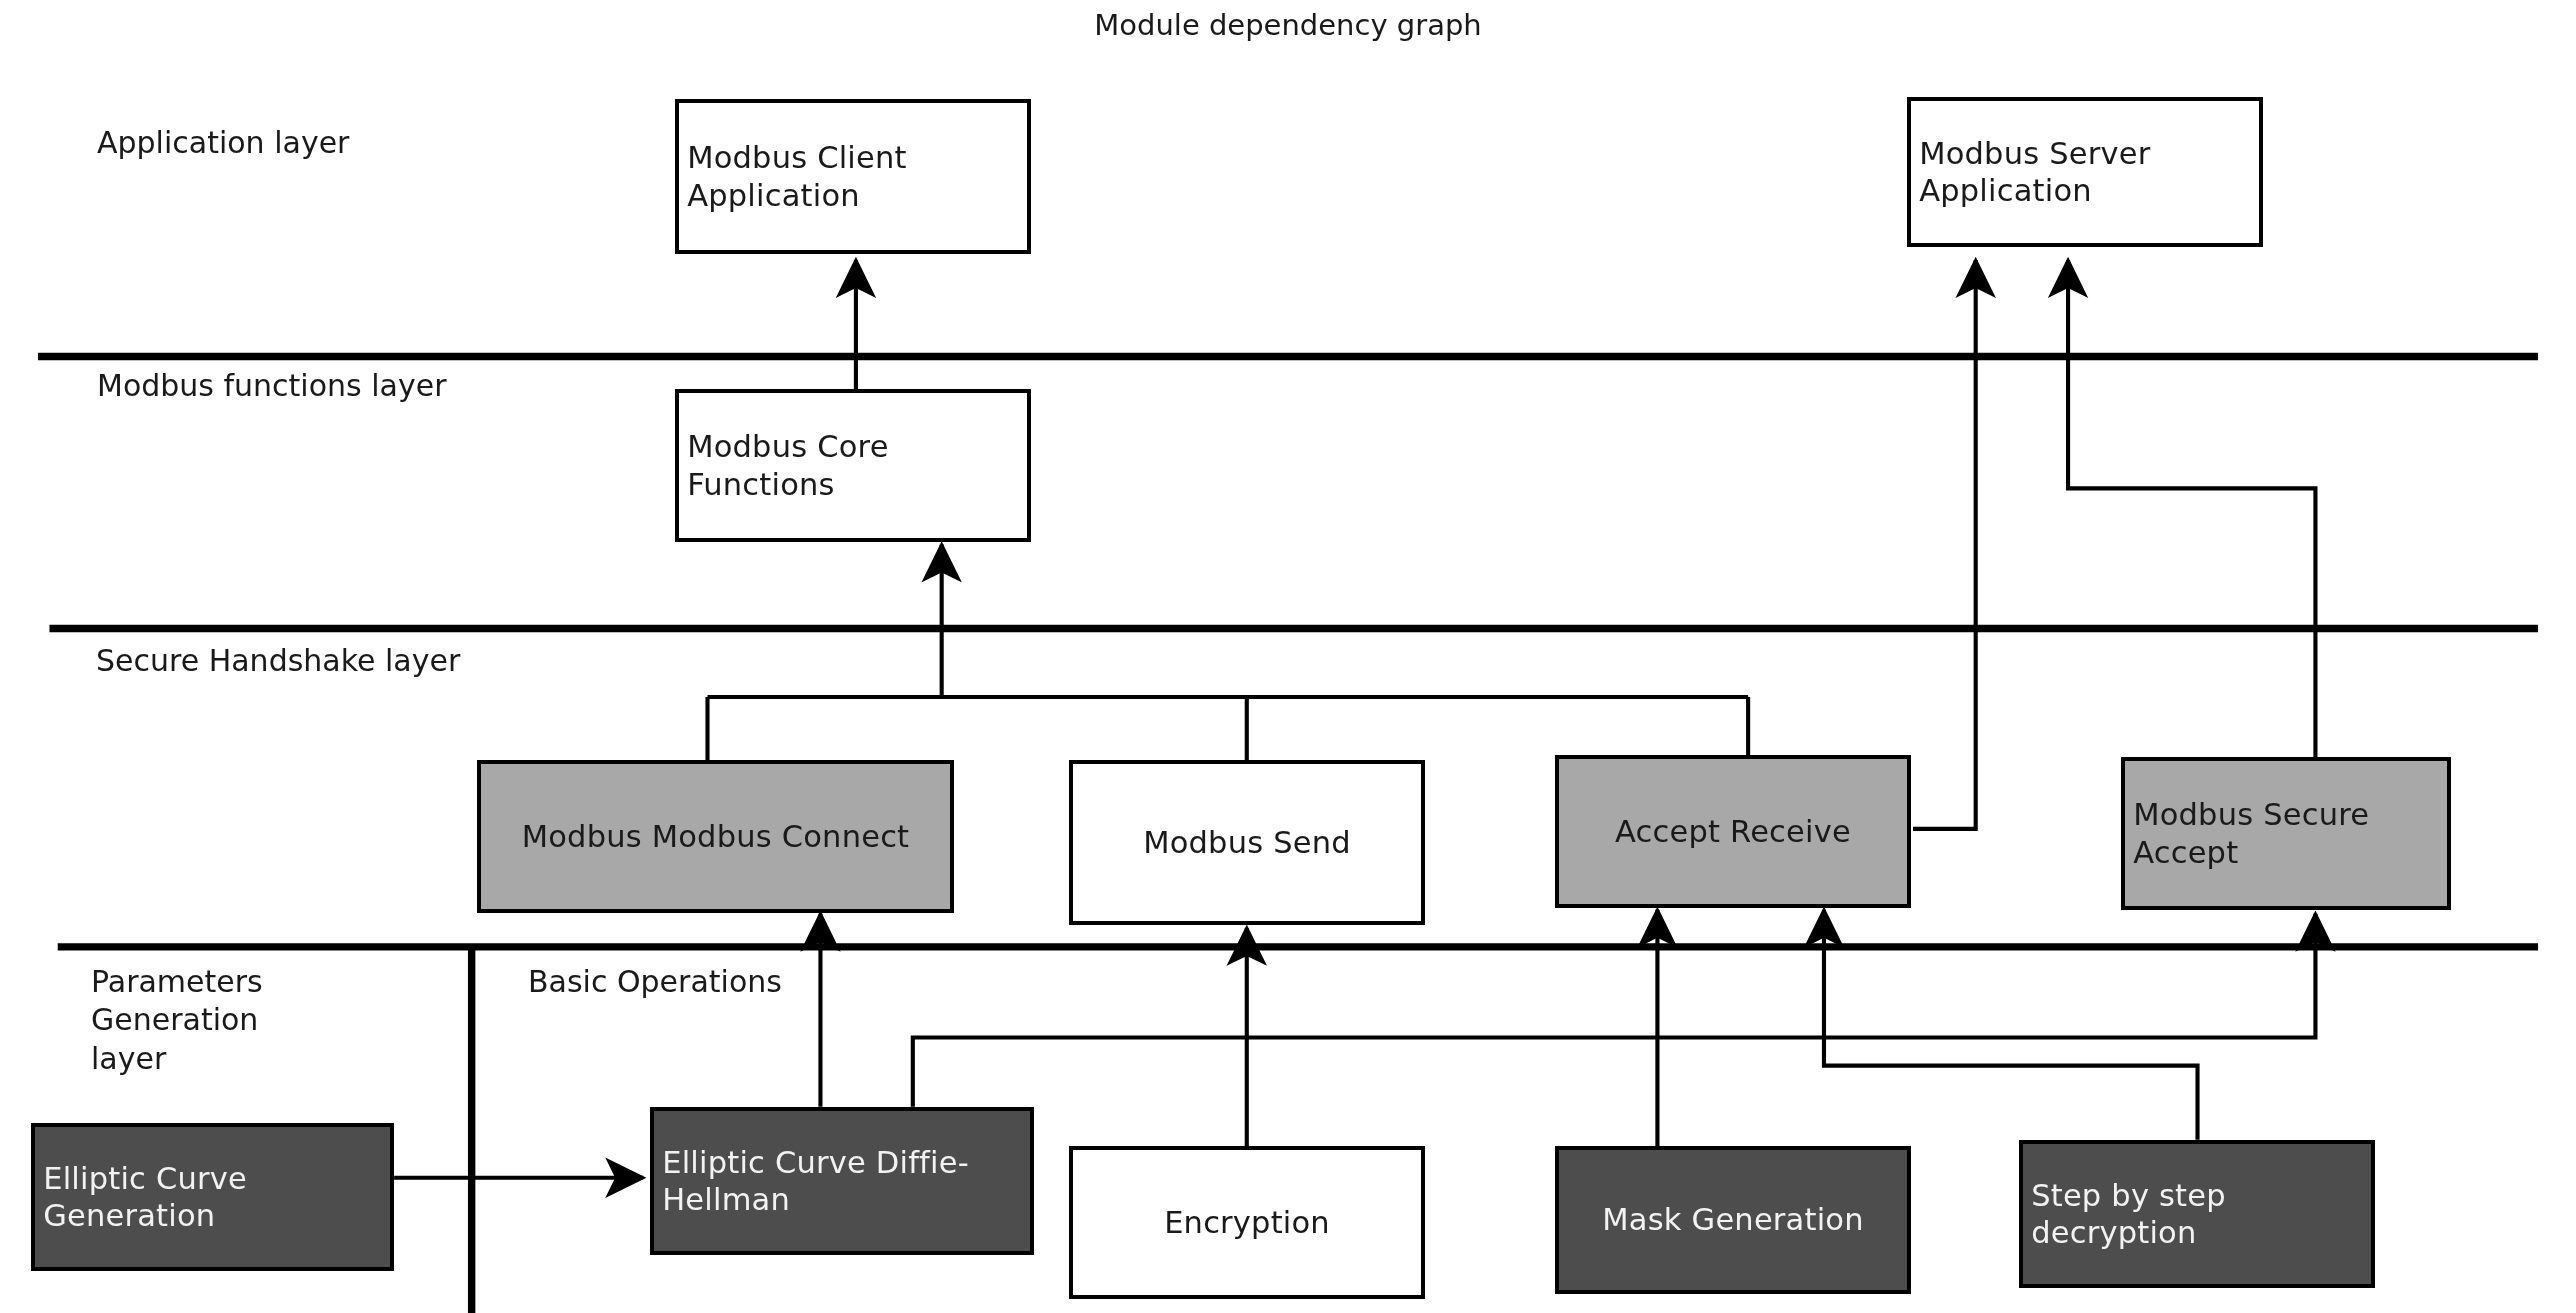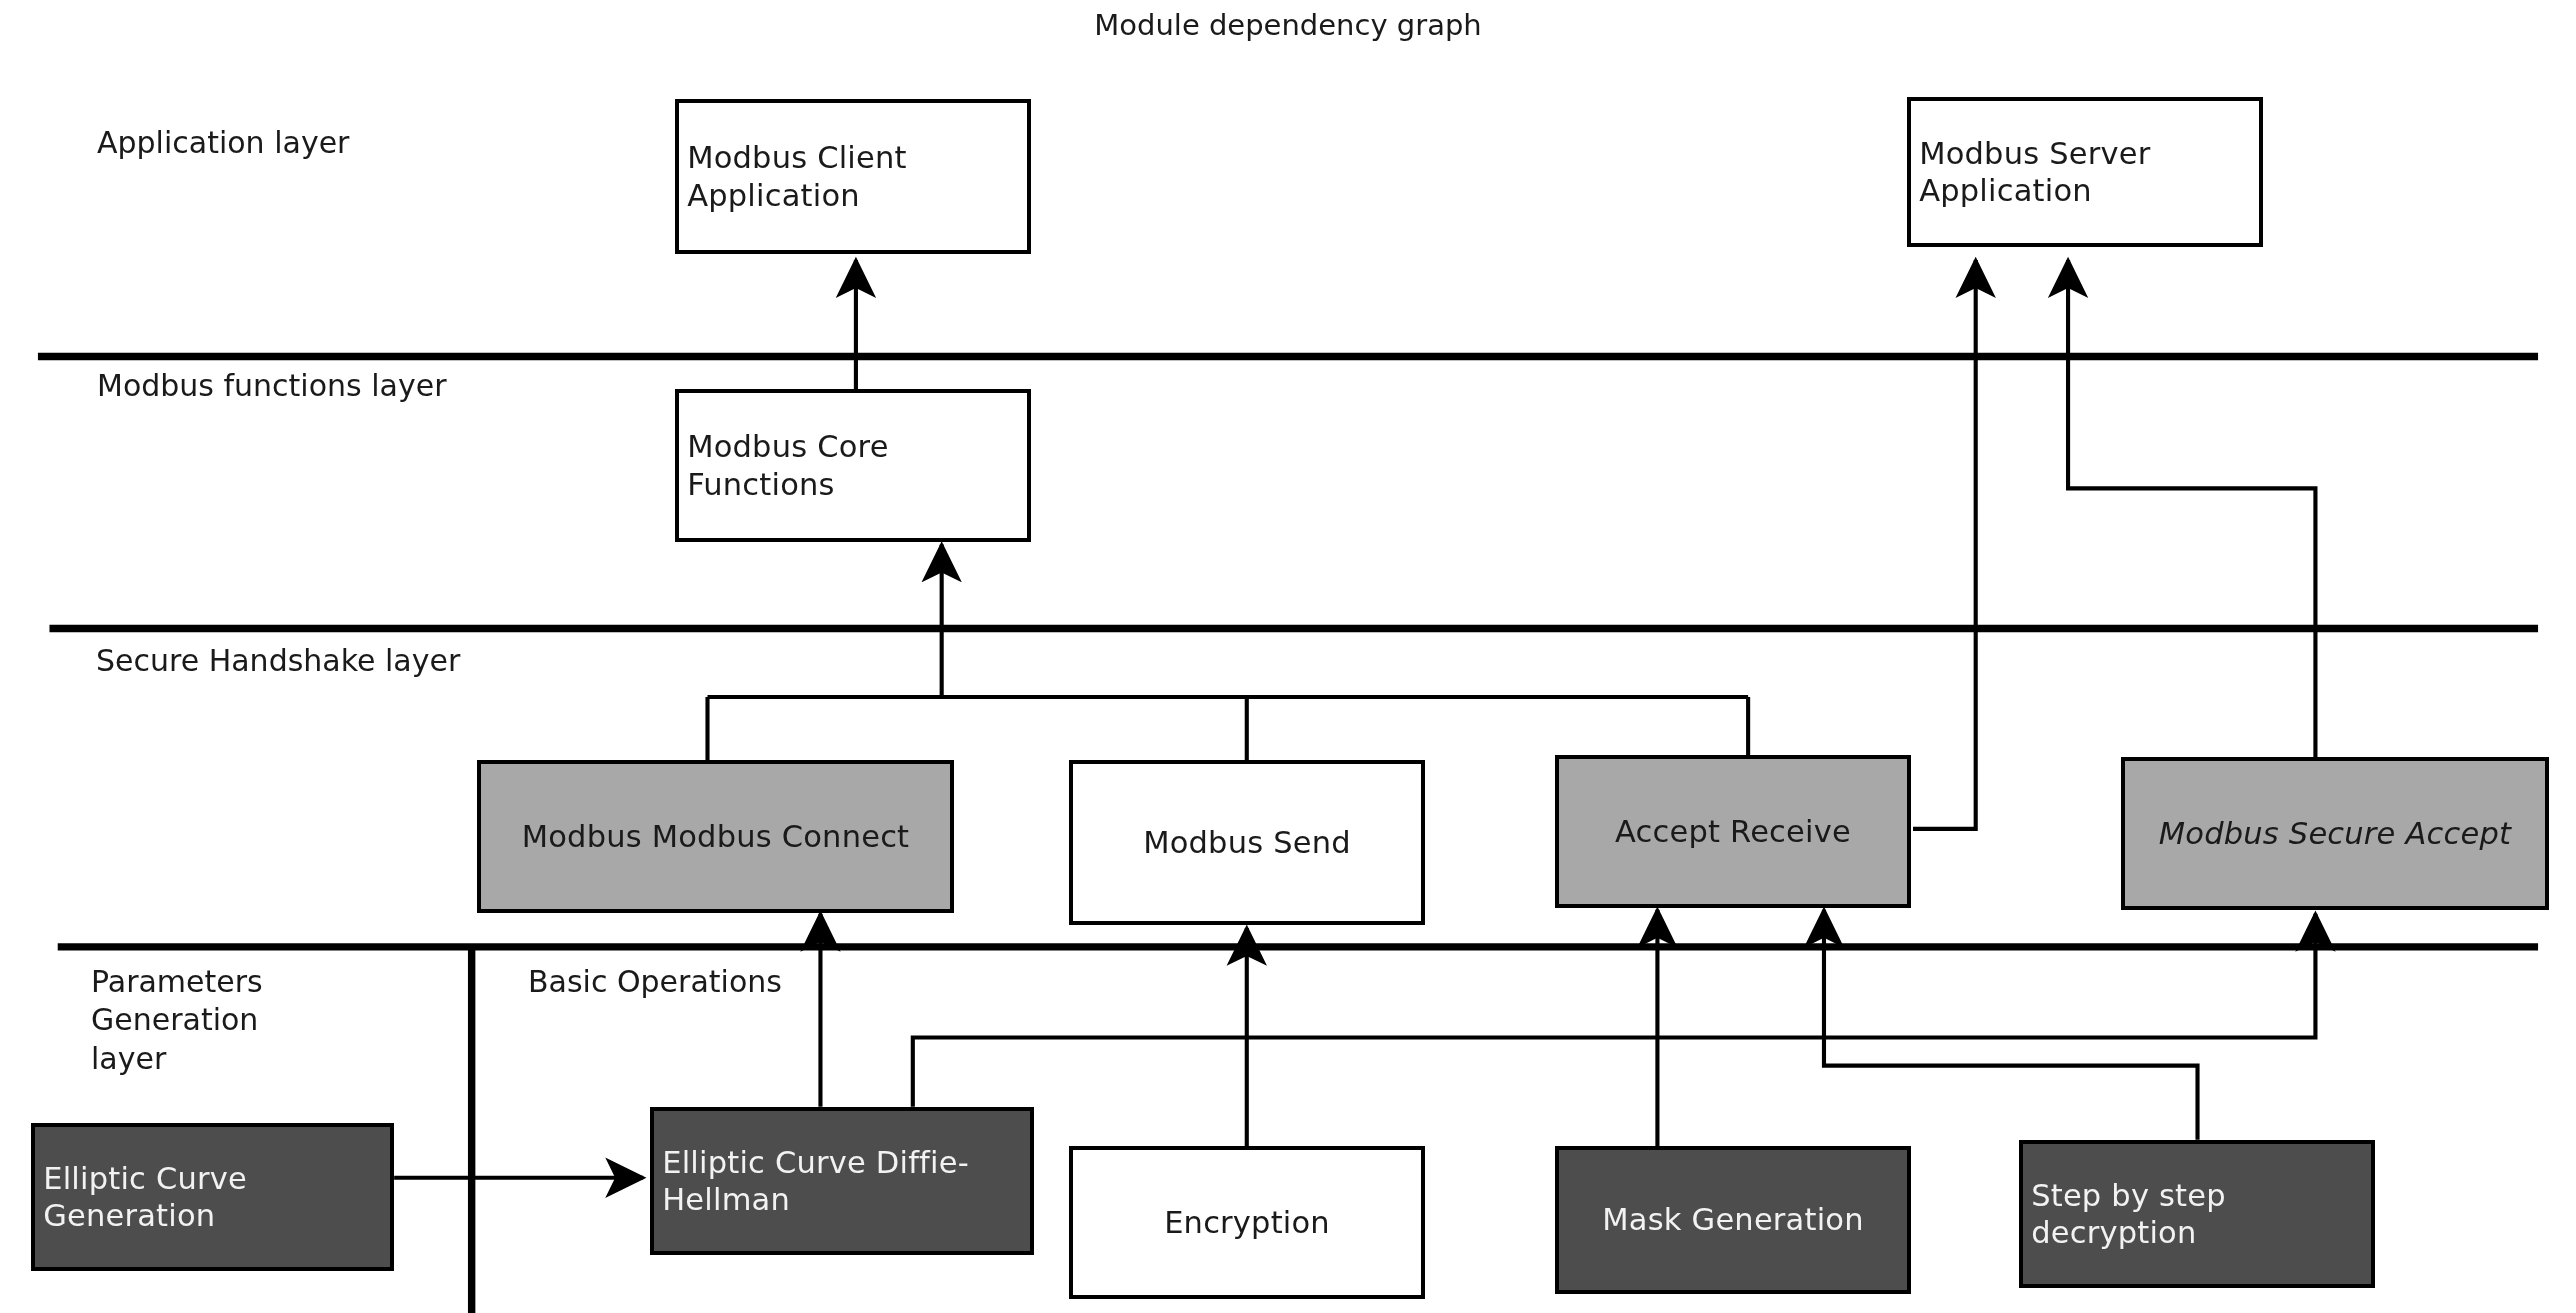--- a/index.html
+++ b/index.html
@@ -90,21 +90,21 @@
   </div>
 
   <div class="node white" style="left:1069px;top:760px;width:356px;height:165px;">
     <span>Modbus Send</span>
   </div>
 
   <div class="node grey" style="left:1555px;top:755px;width:356px;height:153px;">
     <span>Accept Receive</span>
   </div>
 
-  <div class="node grey" style="left:2121px;top:757px;width:428px;height:153px;font-style:italic;">
+  <div class="node grey" style="left:2121px;top:757px;width:330px;height:153px;">
     <span>Modbus
 Secure Accept</span>
   </div>
 
   <div class="node dark" style="left:31px;top:1123px;width:363px;height:148px;">
     <span>Elliptic Curve
 Generation</span>
   </div>
 
   <div class="node dark" style="left:650px;top:1107px;width:384px;height:148px;">

